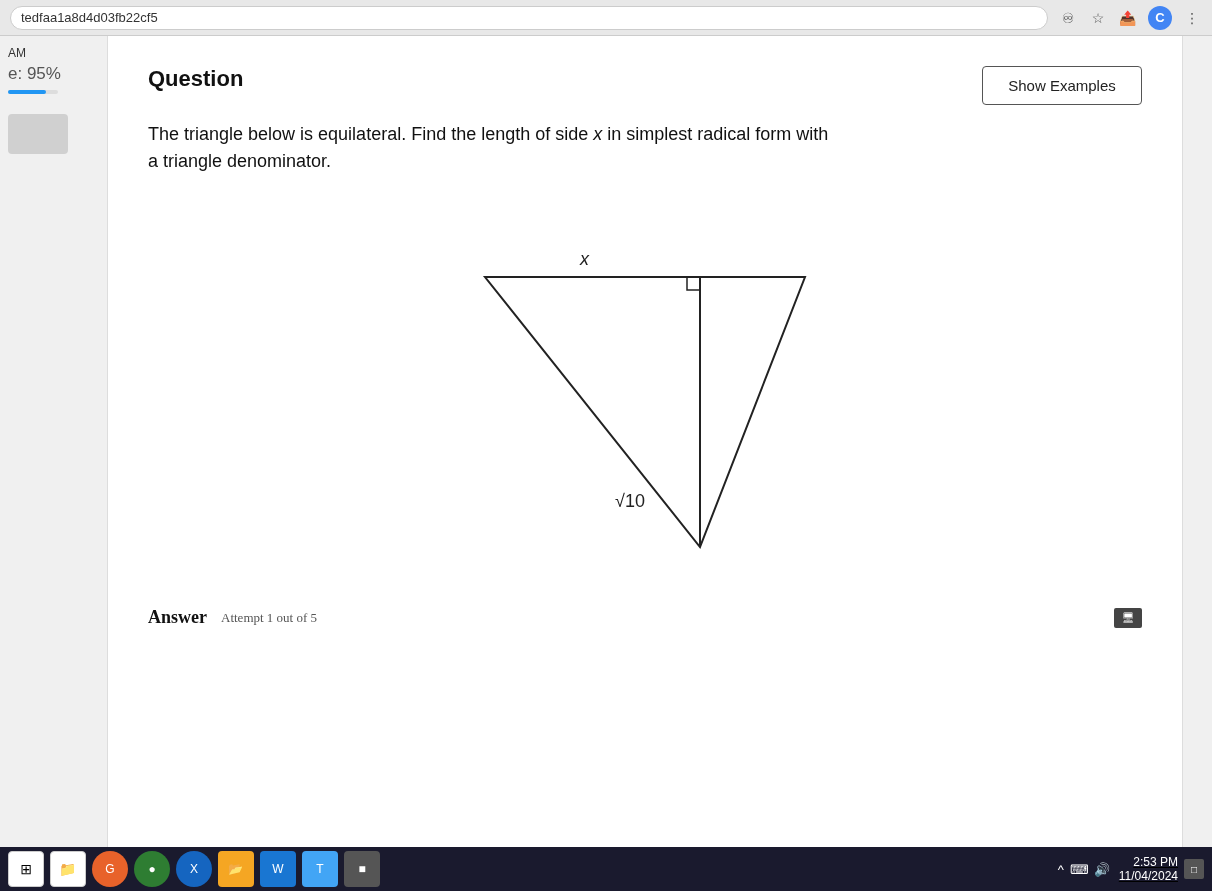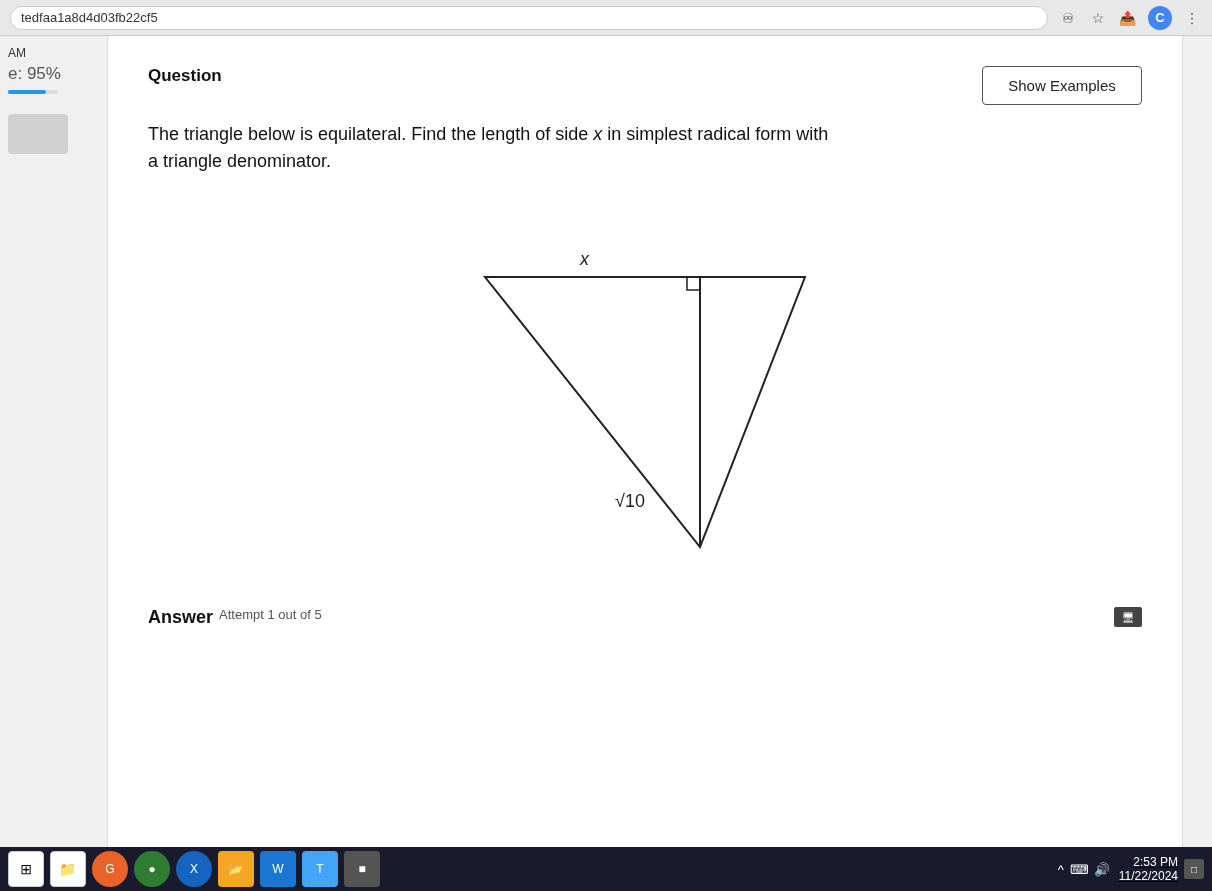--- a/index.html
+++ b/index.html
@@ -120,21 +120,21 @@
     }
 
     .question-header {
       display: flex;
       justify-content: space-between;
       align-items: flex-start;
       margin-bottom: 16px;
     }
 
     .question-label {
-      font-size: 17px;
+      font-size: 22px;
       font-weight: bold;
       color: #111;
     }
 
     .show-examples-btn {
       border: 1.5px solid #555;
       background: white;
       padding: 10px 24px;
       font-size: 15px;
       color: #222;
@@ -156,24 +156,25 @@
     .triangle-area {
       display: flex;
       justify-content: center;
       align-items: center;
       margin: 10px 0 20px 0;
     }
 
     
     .answer-section {
       display: flex;
-      align-items: flex-start;
-      gap: 6px;
+      align-items: center;
+      gap: 14px;
       margin-top: 20px;
       padding-top: 10px;
+      font-family: Liberation Serif, serif;
     }
     .answer-label {
       font-size: 18px;
       font-weight: bold;
       color: #111;
     }
     .attempt-text {
       font-size: 13px;
       color: #555;
     }
@@ -395,16 +396,16 @@
   </div>
 
   <div style="display:flex;align-items:center;gap:6px;margin-left:auto;margin-right:8px;">
     <span class="sys-icon">^</span>
     <span class="sys-icon">⌨</span>
     <span class="sys-icon">🔊</span>
   </div>
 
   <div class="taskbar-right">
     <span class="taskbar-time">2:53 PM</span>
-    <span class="taskbar-date">11/22/2024</span>
+    <span class="taskbar-date">11/04/2024</span>
   </div>
   <div class="notif-icon" style="margin-left:6px;">□</div>
 </div>
 
 </body></html>

